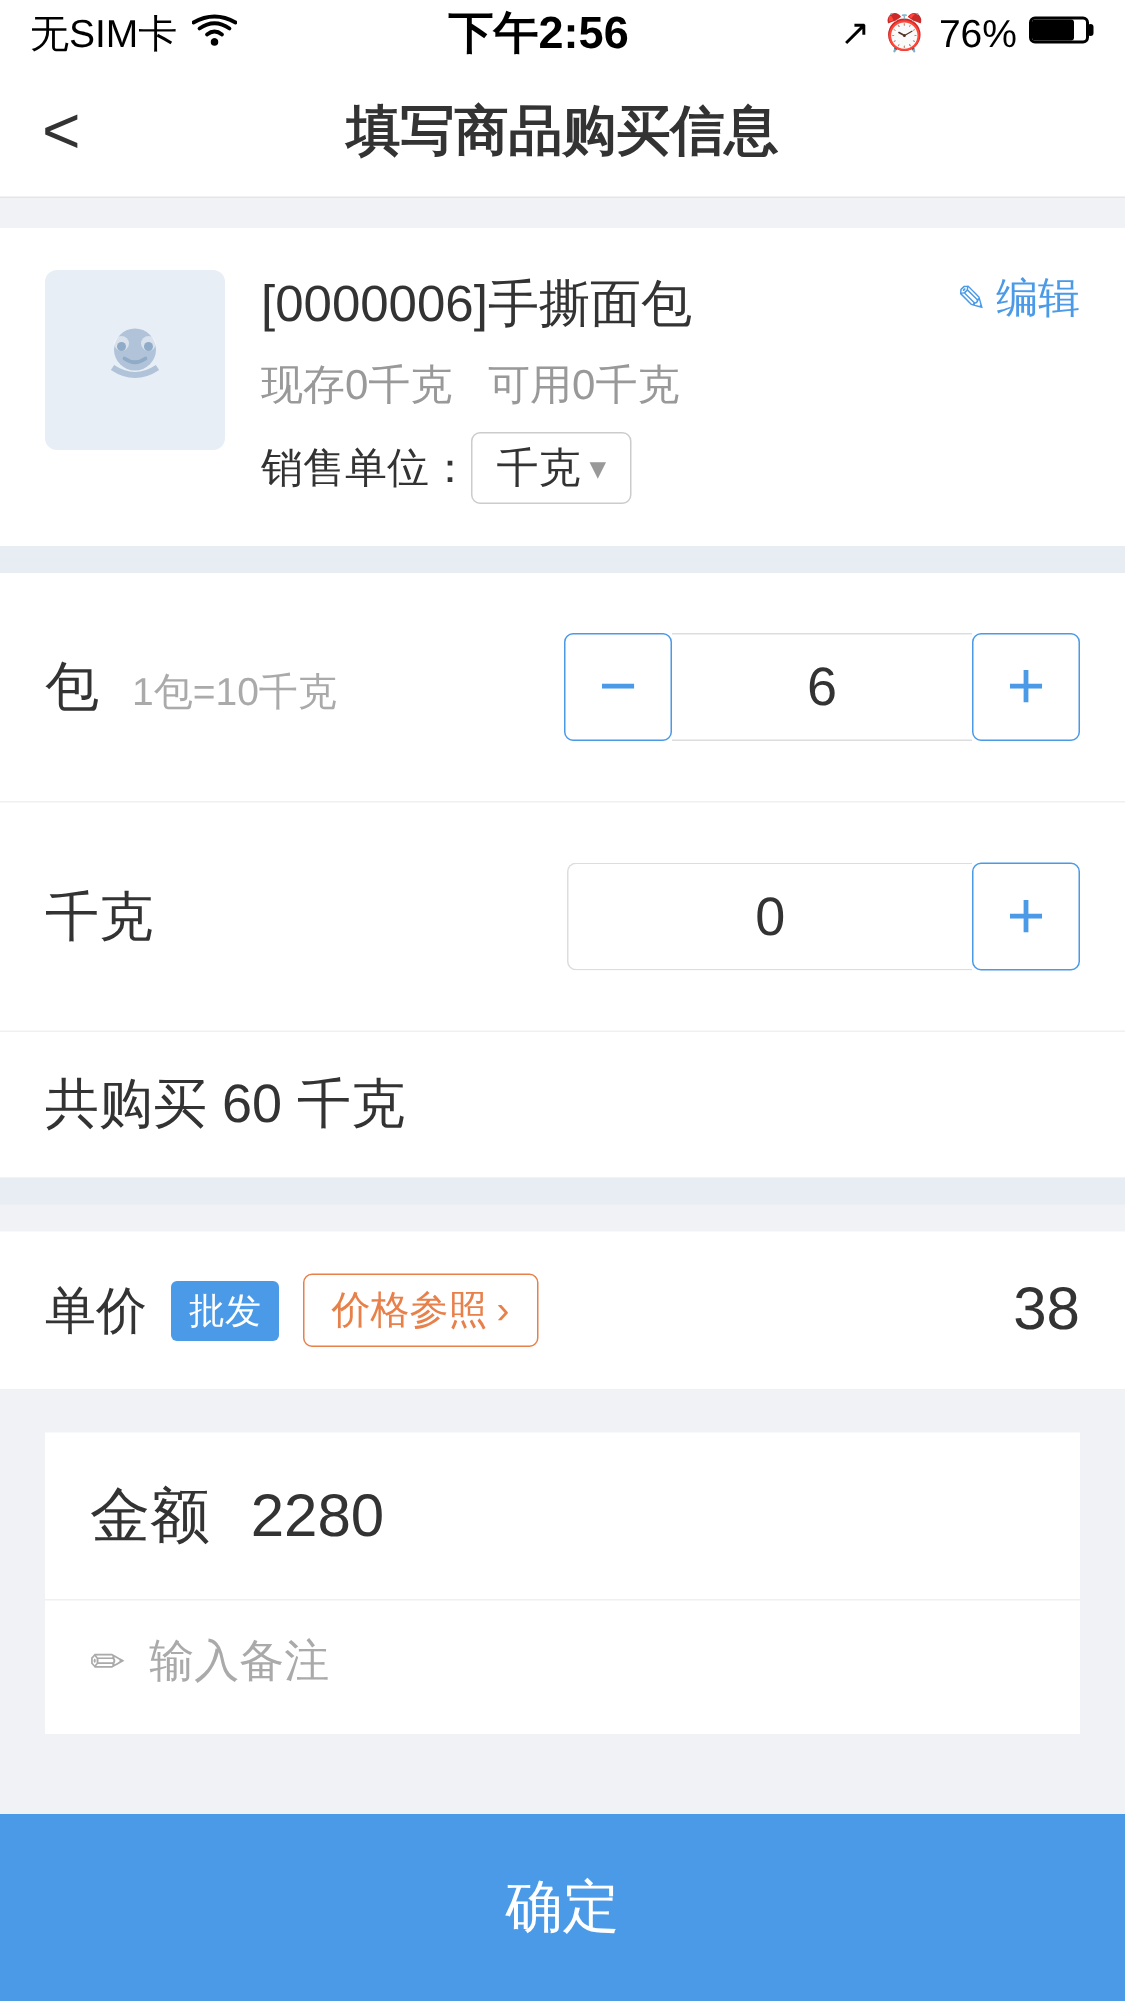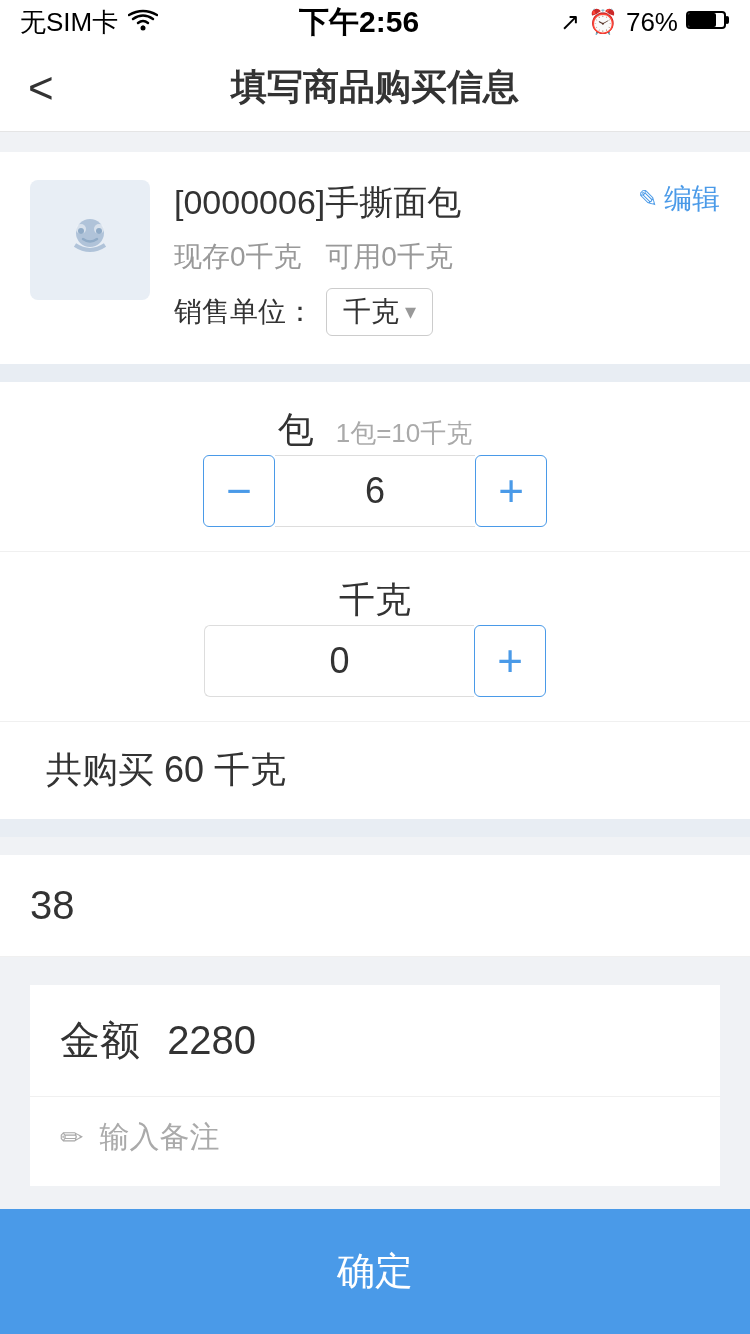--- a/index.html
+++ b/index.html
@@ -106,21 +106,21 @@
     .product-stock {
       font-size: 28px;
       color: #999;
       margin-bottom: 12px;
     }
     .product-unit-row {
       display: flex;
       align-items: center;
       font-size: 28px;
       color: #333;
-      gap: 12px;
+      gap: 0;
     }
     .unit-dropdown {
       border: 1px solid #ccc;
       border-radius: 6px;
       padding: 4px 16px;
       font-size: 28px;
       color: #333;
       background: #fff;
       display: flex;
       align-items: center;
@@ -143,23 +143,22 @@
       background: #e8edf3;
     }
 
     
     .input-section {
       background: #fff;
     }
     .input-row {
       display: flex;
       align-items: center;
-      padding: 24px 30px;
+      padding: 40px 30px;
       border-bottom: 1px solid #f0f0f0;
-      flex-direction: column;
     }
     .input-label {
       font-size: 36px;
       color: #333;
       flex: 1;
     }
     .input-sublabel {
       font-size: 26px;
       color: #aaa;
       margin-left: 12px;
@@ -201,21 +200,21 @@
       text-align: center;
       font-size: 36px;
       color: #333;
       background: #fff;
       border-radius: 6px 0 0 6px;
     }
 
     
     .total-row {
       background: #fff;
-      padding: 24px 46px;
+      padding: 24px 30px;
       display: flex;
       align-items: center;
       justify-content: space-between;
     }
     .total-text {
       font-size: 36px;
       color: #333;
     }
     .batch-btn {
       border: 1px solid #4a9ae8;
@@ -424,20 +423,28 @@
   </div>
 
   <div class="total-row">
     <div class="total-text">共购买 60 千克</div>
   </div>
 
   <div class="separator"></div>
 
   <div class="price-section">
     <div class="price-row">
+      <div class="price-left">
+        <span>单价</span>
+        <span class="badge-pifa">批发</span>
+        <div class="price-ref-btn">
+          <span>价格参照</span>
+          <span>›</span>
+        </div>
+      </div>
       <div class="price-value">38</div>
     </div>
   </div>
 
   <div class="amount-section">
     <div class="amount-row">
       <span class="amount-label">金额</span>
       <span>2280</span>
     </div>
     <div class="note-row">

